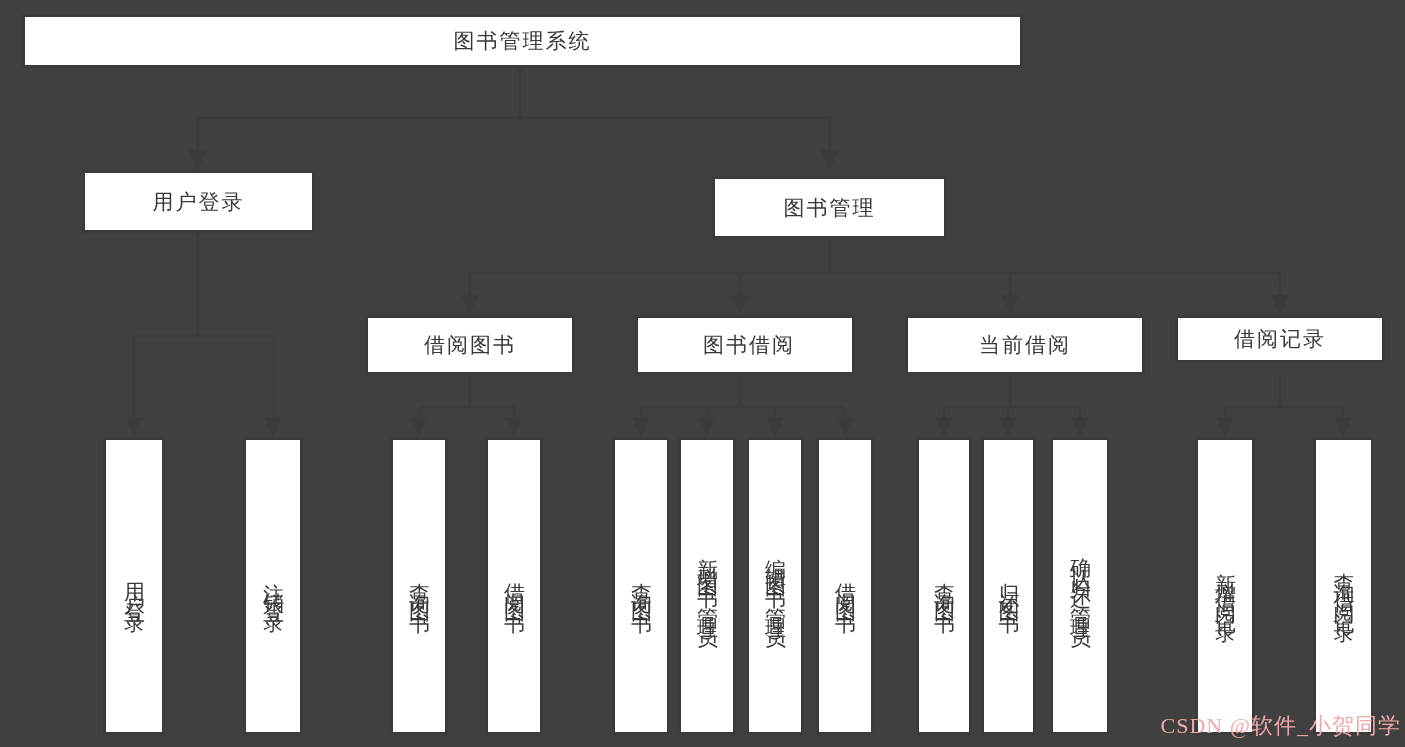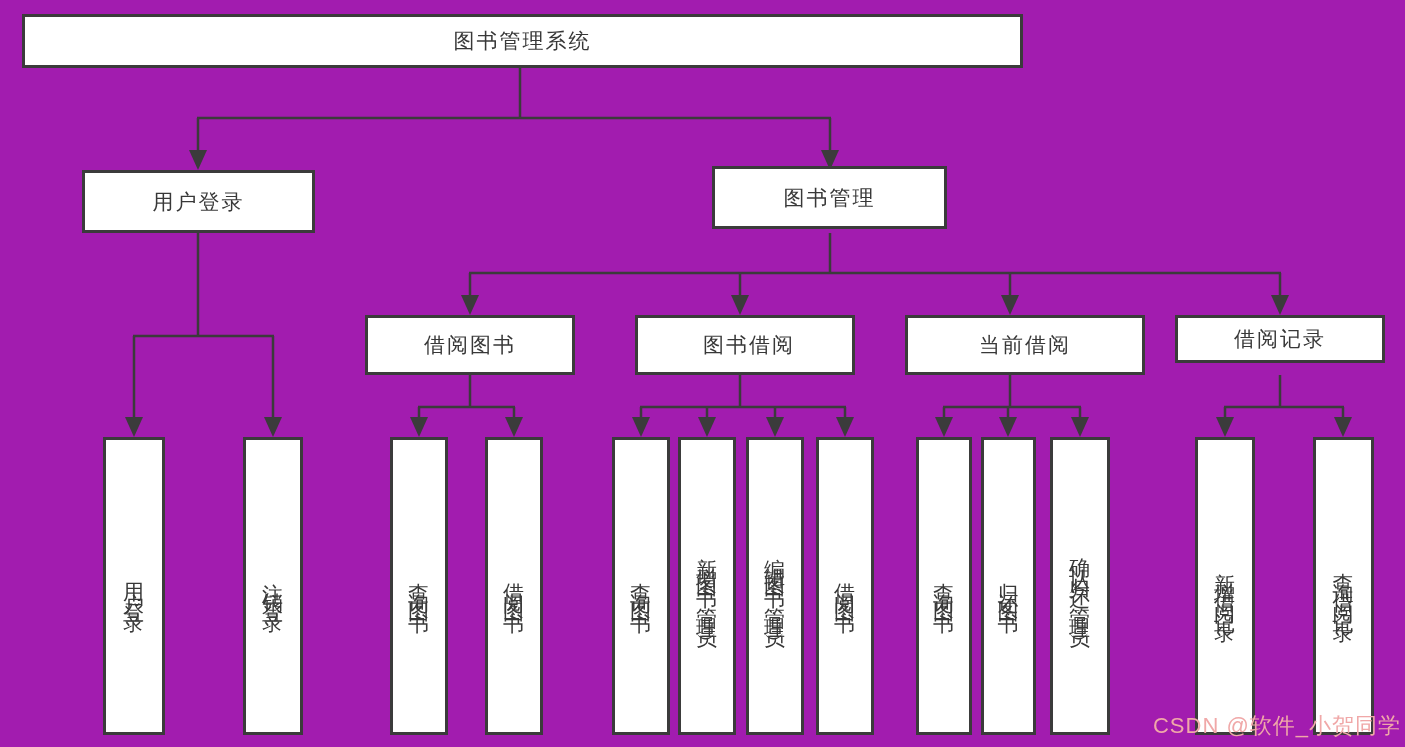--- a/index.html
+++ b/index.html
@@ -1,21 +1,21 @@
 <!DOCTYPE html>
 <html lang="zh"><head>
 <meta charset="utf-8">
 <style>
   html, body { margin: 0; padding: 0; background: #ffffff; }
   .canvas {
     position: relative;
     width: 1405px;
     height: 747px;
-    background: #a21caf;
-    font-family: Liberation Sans, sans-serif;
+    background: #404040;
+    font-family: Liberation Serif, serif;
     overflow: hidden;
   }
   .connector-layer {
     position: absolute;
     left: 0; top: 0;
     width: 1405px; height: 747px;
   }
   .box {
     position: absolute;
     box-sizing: border-box;
@@ -105,21 +105,21 @@
       <polygon points="1071,417 1089,417 1080,437" fill="#3b3b3b"></polygon>
       <line x1="1225" y1="407" x2="1225" y2="421" stroke="#3b3b3b" stroke-width="2.5"></line>
       <polygon points="1216,417 1234,417 1225,437" fill="#3b3b3b"></polygon>
       <line x1="1343" y1="407" x2="1343" y2="421" stroke="#3b3b3b" stroke-width="2.5"></line>
       <polygon points="1334,417 1352,417 1343,437" fill="#3b3b3b"></polygon>
     </svg>
 
   <div class="box h-box" style="left:22px; top:14px; width:1001px; height:54px;">图书管理系统</div>
 
   <div class="box h-box" style="left:82px; top:170px; width:233px; height:63px;">用户登录</div>
-  <div class="box h-box" style="left:712px; top:166px; width:235px; height:63px;">图书管理</div>
+  <div class="box h-box" style="left:712px; top:176px; width:235px; height:63px;">图书管理</div>
 
   <div class="box h-box" style="left:365px; top:315px; width:210px; height:60px;">借阅图书</div>
   <div class="box h-box" style="left:635px; top:315px; width:220px; height:60px;padding-left:8px;">图书借阅</div>
   <div class="box h-box" style="left:905px; top:315px; width:240px; height:60px;">当前借阅</div>
   <div class="box h-box" style="left:1175px; top:315px; width:210px; height:48px;">借阅记录</div>
 
   <div class="box v-box" style="left:103px; top:437px; width:62px; height:298px;">
     <span class="v-label">用户登录</span>
   </div>
   <div class="box v-box" style="left:243px; top:437px; width:60px; height:298px;">

